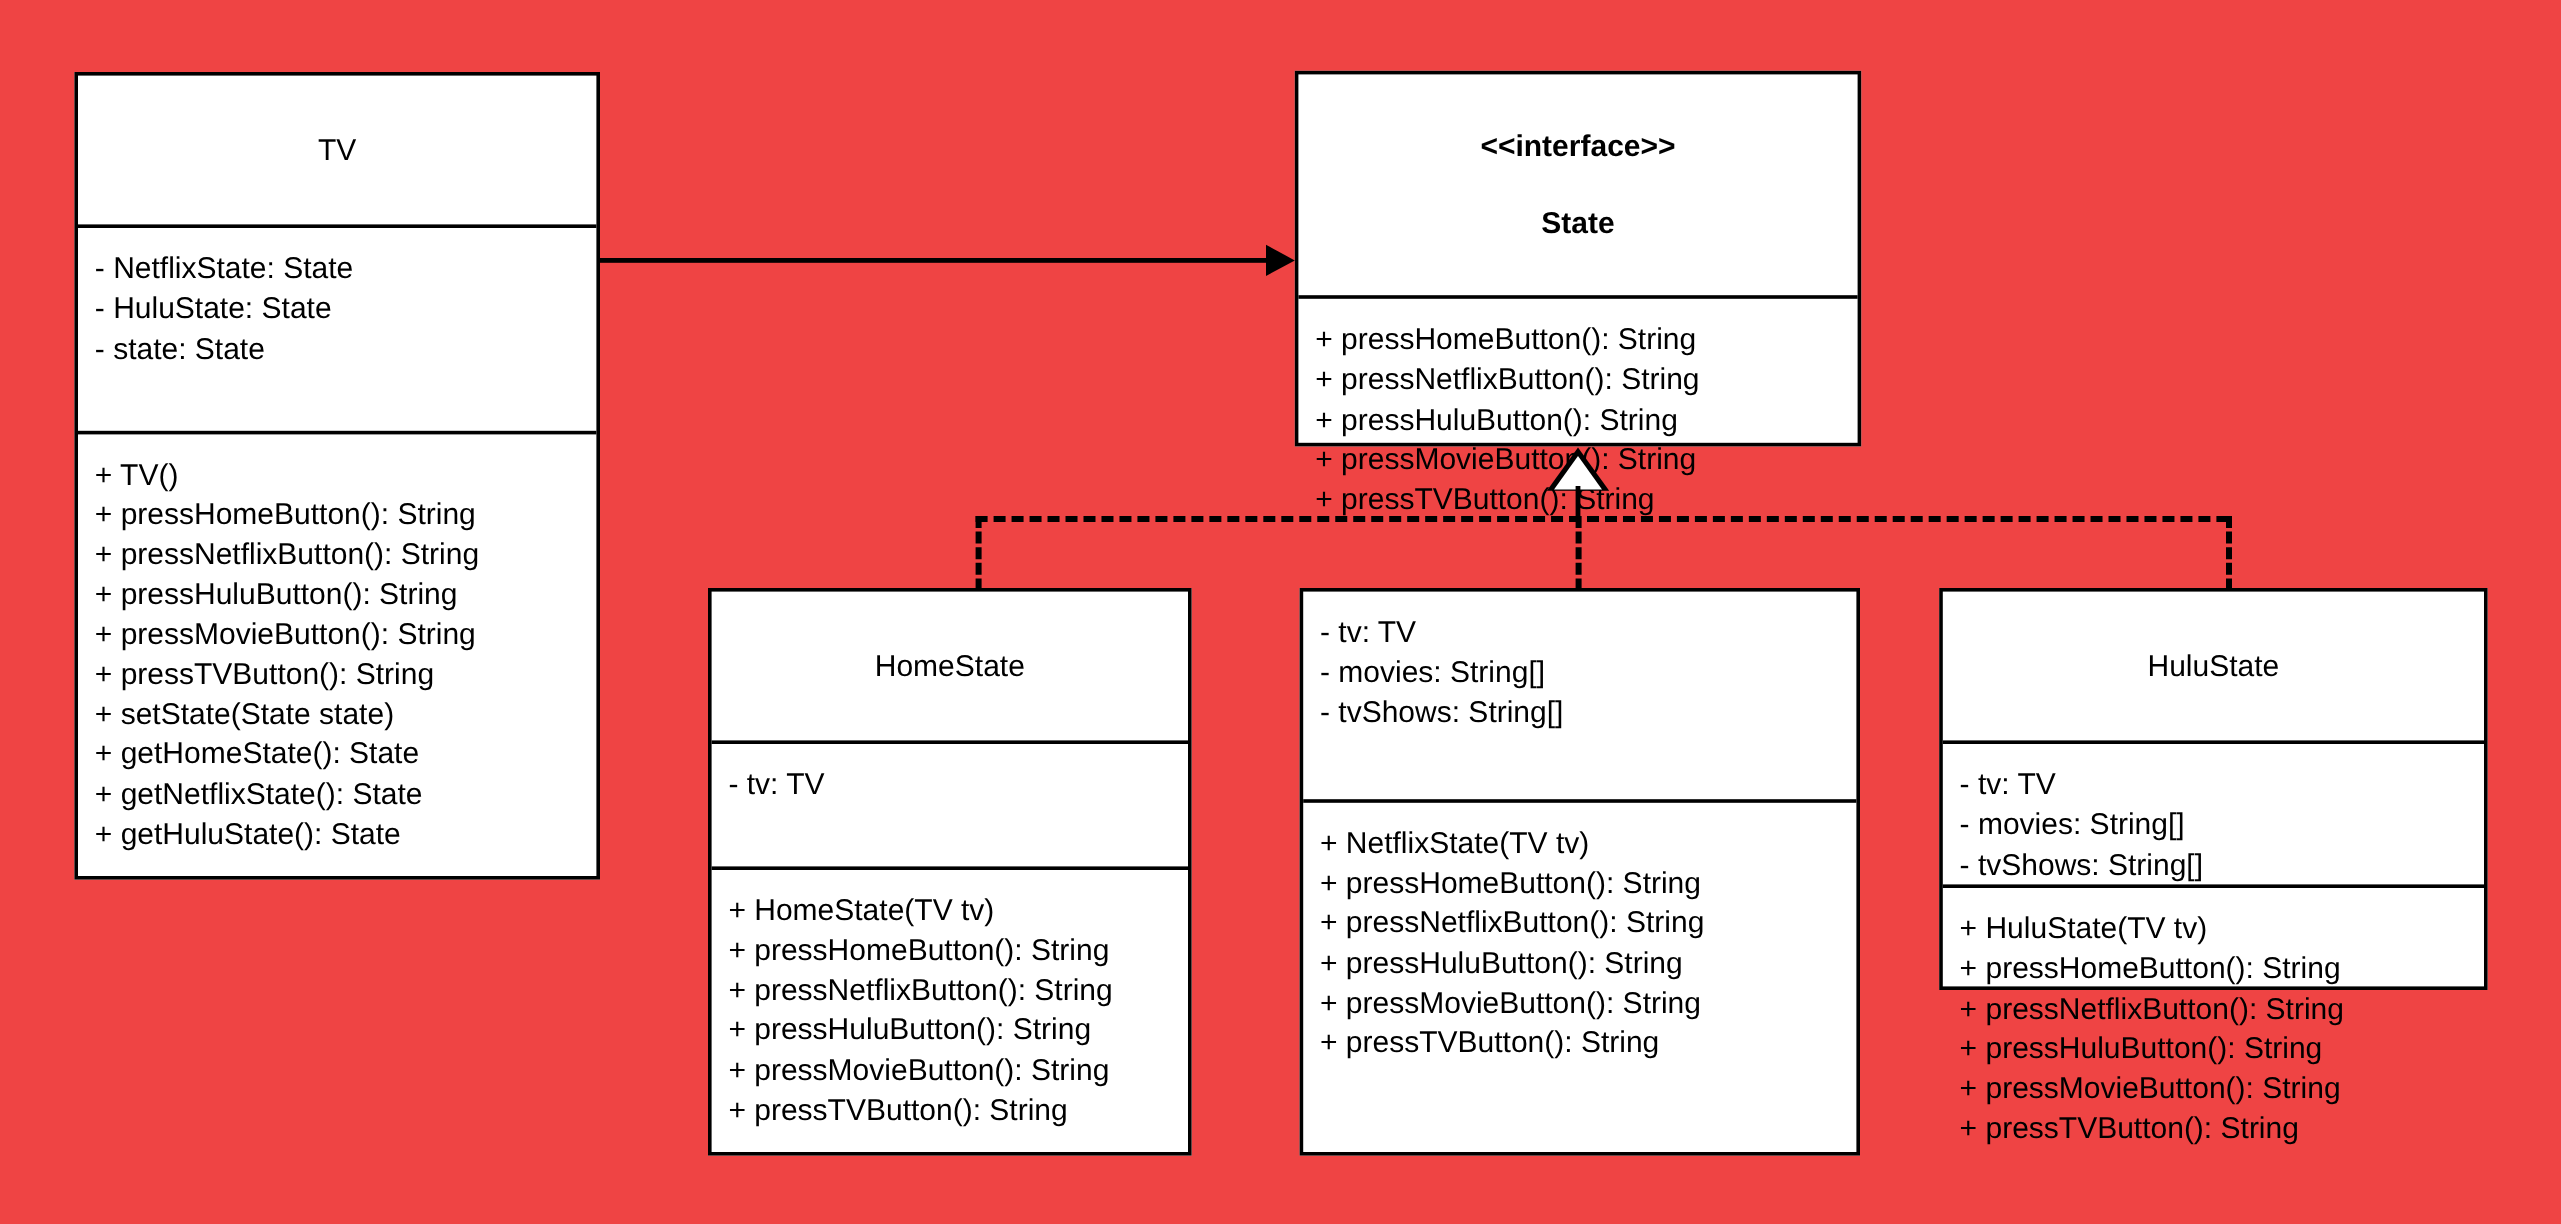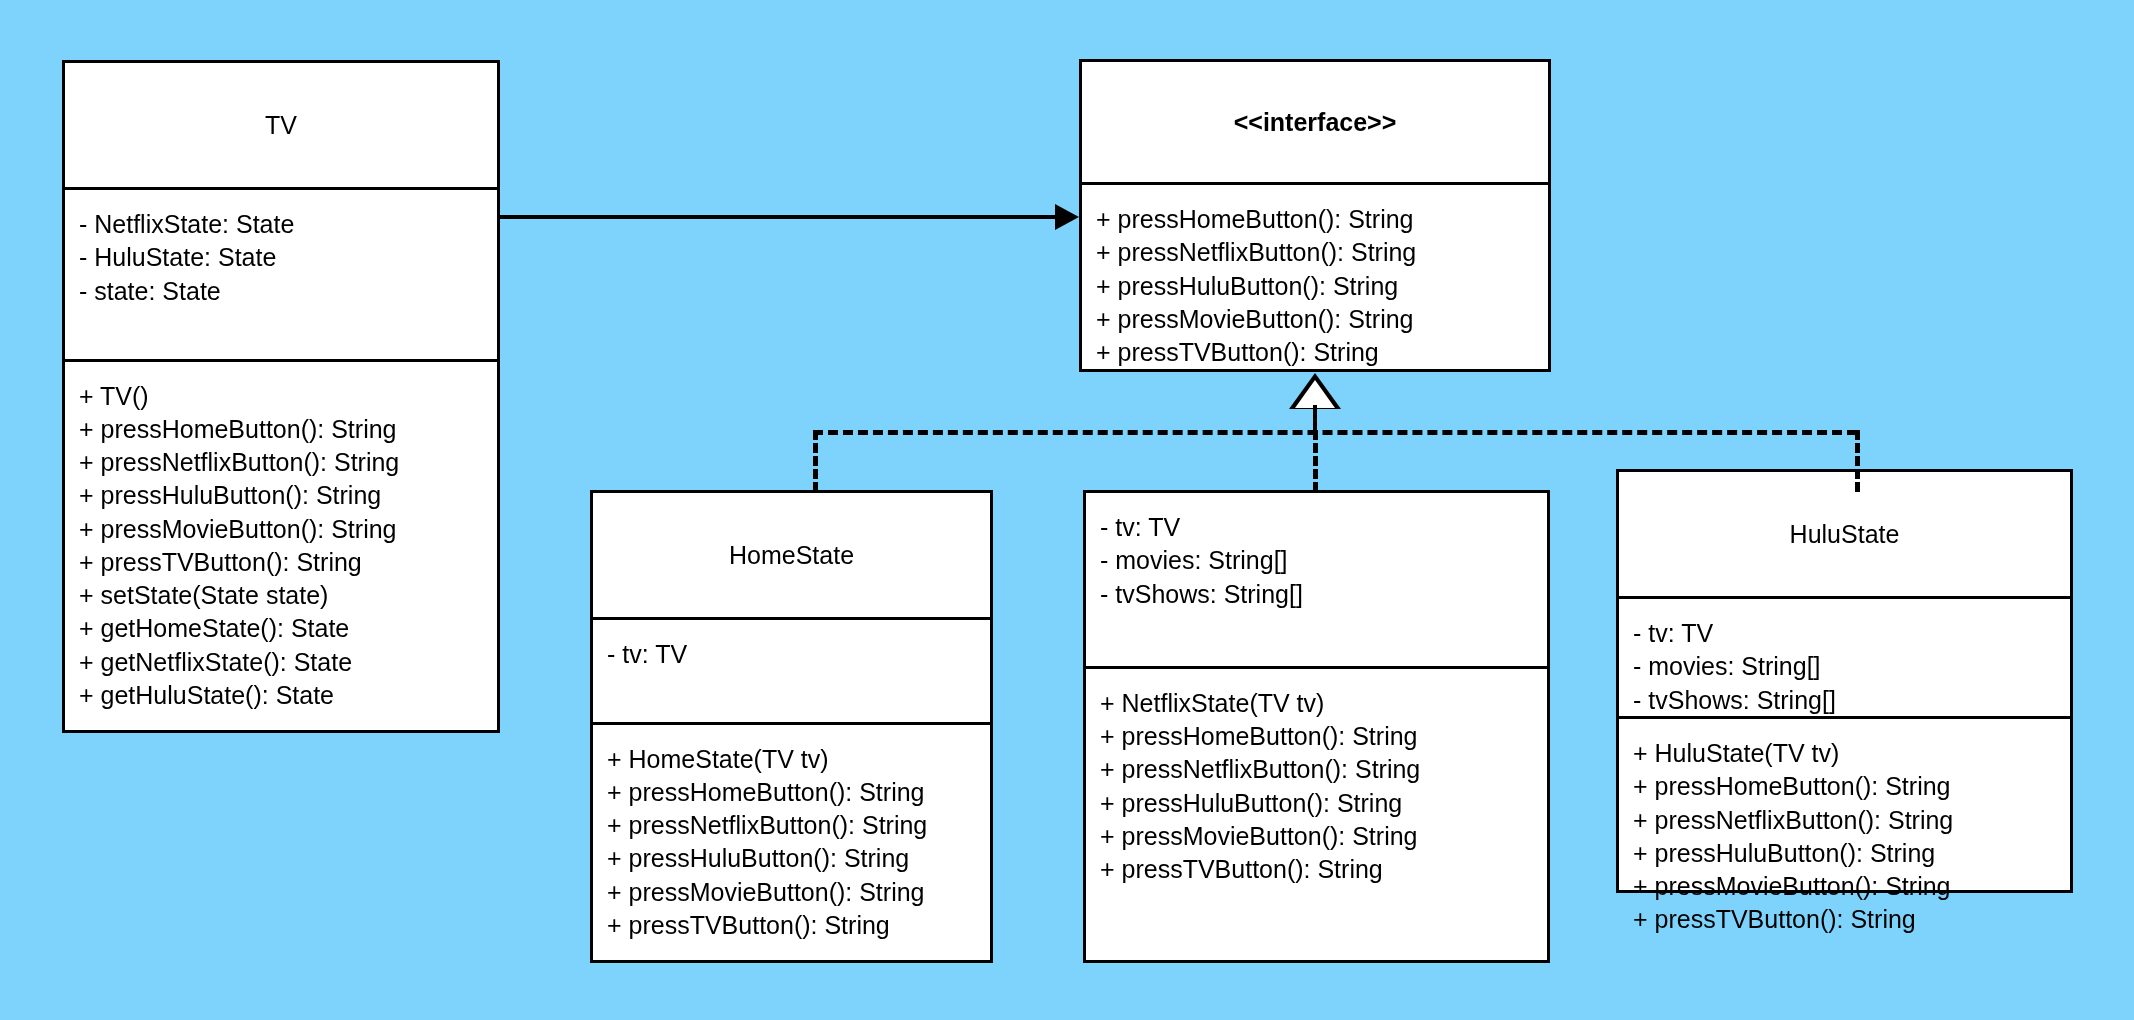--- a/index.html
+++ b/index.html
@@ -9,21 +9,21 @@
     background: #ffffff;
   }
   body {
     font-family: "Liberation Sans", sans-serif;
     color: #000000;
   }
   #diagram-canvas {
     position: relative;
     width: 2134px;
     height: 1020px;
-    background: #7dd3fc;
+    background: #ef4444;
     overflow: hidden;
   }
 
   
   .uml-class {
     position: absolute;
     box-sizing: border-box;
     border: 3px solid #000000;
     background: #ffffff;
     display: flex;
@@ -133,20 +133,21 @@
       <div class="uml-row">+ setState(State state)</div>
       <div class="uml-row">+ getHomeState(): State</div>
       <div class="uml-row">+ getNetflixState(): State</div>
       <div class="uml-row">+ getHuluState(): State</div>
     </div>
   </div>
 
   <div class="uml-class" style="left:1079px; top:59px; width:472px; height:313px;">
     <div class="uml-header iface">
       <span class="stereo">&lt;&lt;interface&gt;&gt;</span>
+      <span class="cname">State</span>
     </div>
     <div class="uml-compartment">
       <div class="uml-row">+ pressHomeButton(): String</div>
       <div class="uml-row">+ pressNetflixButton(): String</div>
       <div class="uml-row">+ pressHuluButton(): String</div>
       <div class="uml-row">+ pressMovieButton(): String</div>
       <div class="uml-row">+ pressTVButton(): String</div>
     </div>
   </div>
 
@@ -176,21 +177,21 @@
     <div class="uml-compartment">
       <div class="uml-row">+ NetflixState(TV tv)</div>
       <div class="uml-row">+ pressHomeButton(): String</div>
       <div class="uml-row">+ pressNetflixButton(): String</div>
       <div class="uml-row">+ pressHuluButton(): String</div>
       <div class="uml-row">+ pressMovieButton(): String</div>
       <div class="uml-row">+ pressTVButton(): String</div>
     </div>
   </div>
 
-  <div class="uml-class" style="left:1616px; top:469px; width:457px; height:424px;">
+  <div class="uml-class" style="left:1616px; top:490px; width:457px; height:335px;">
     <div class="uml-header">
       <span class="cname">HuluState</span>
     </div>
     <div class="uml-compartment divided" style="height:120px;">
       <div class="uml-row">- tv: TV</div>
       <div class="uml-row">- movies: String[]</div>
       <div class="uml-row">- tvShows: String[]</div>
     </div>
     <div class="uml-compartment">
       <div class="uml-row">+ HuluState(TV tv)</div>

